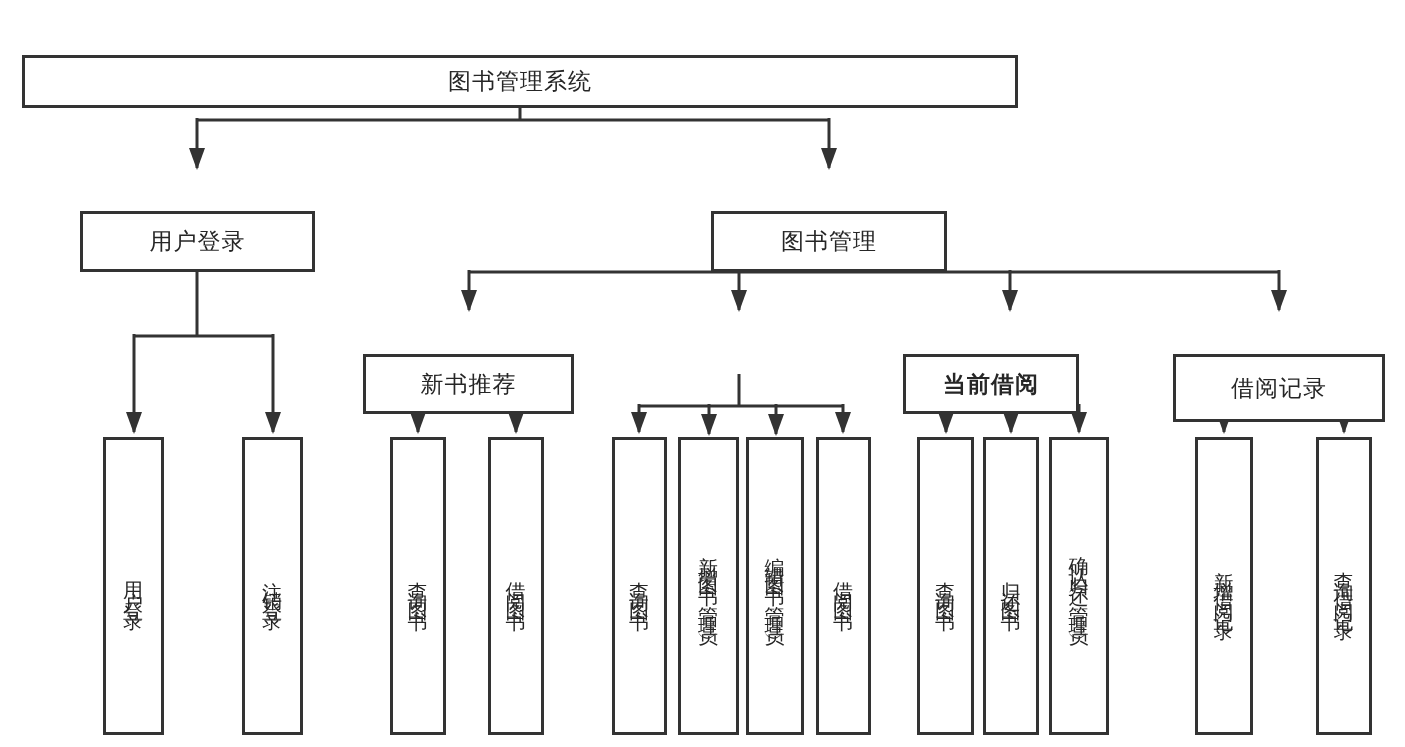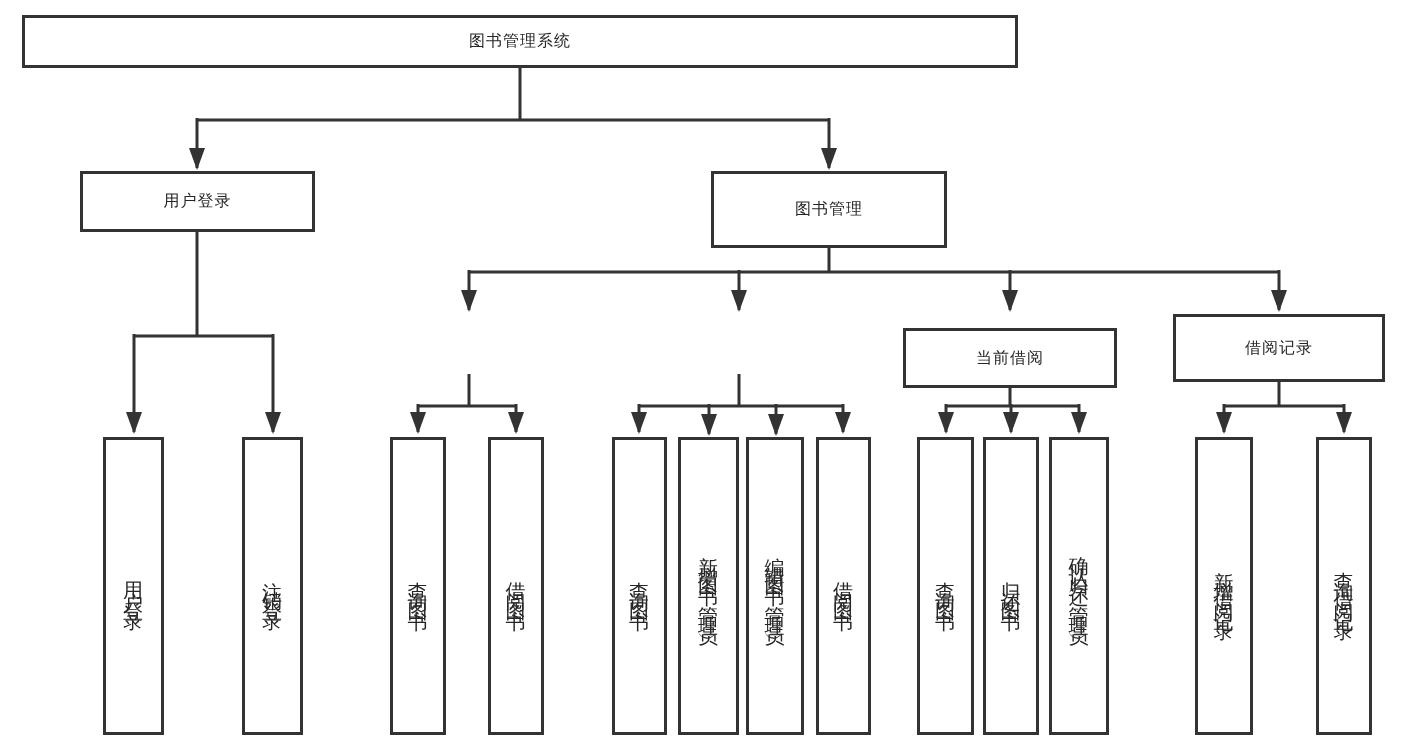--- a/index.html
+++ b/index.html
@@ -14,37 +14,37 @@
 
   .node {
     position:absolute;
     background:#ffffff;
     border:3px solid var(--line, #333333);
     box-sizing:border-box;
     display:flex; align-items:center; justify-content:center;
     color:var(--text, #262626);
     z-index:2;
   }
-  .h-node { font-size:16px; letter-spacing:1px; }
+  .h-node { font-size:23px; letter-spacing:1px;margin-top:40px; }
   .v-node .vlabel {
     writing-mode:vertical-rl;
     text-orientation:mixed;
     font-size:20px;
     letter-spacing:10px;
     line-height:1;
     white-space:nowrap;
   }
 
   
   #n-root    { left:22px;  top:15px;  width:996px; height:53px; }
   #n-login   { left:80px;  top:171px; width:235px; height:61px; }
-  #n-mgmt    { left:711px; top:171px; width:236px; height:77px; }
+  #n-mgmt    { left:711px; top:171px; width:236px; height:61px; }
   #n-newbook { left:363px; top:314px; width:211px; height:60px; }
   #n-borrow  { left:633px; top:314px; width:211px; height:60px; }
-  #n-current { left:903px; top:328px; width:214px; height:60px; }
+  #n-current { left:903px; top:314px; width:176px; height:60px;font-weight:bold; }
   #n-record  { left:1173px;top:314px; width:212px; height:68px; }
 
   
   .v-node { top:437px; height:298px; }
   #v1  { left:103px;  width:61px; }
   #v2  { left:242px;  width:61px; }
   #v3  { left:390px;  width:56px; }
   #v4  { left:488px;  width:56px; }
   #v5  { left:612px;  width:55px; }
   #v6  { left:678px;  width:61px; }
@@ -120,20 +120,23 @@
     <span>图书管理系统</span>
   </div>
 
   <div class="node h-node" id="n-login">
     <span>用户登录</span>
   </div>
   <div class="node h-node" id="n-mgmt">
     <span>图书管理</span>
   </div>
 
+  <div class="node h-node" id="n-newbook">
+    <span>新书推荐</span>
+  </div>
   <div class="node h-node" id="n-current">
     <span>当前借阅</span>
   </div>
   <div class="node h-node" id="n-record">
     <span>借阅记录</span>
   </div>
 
   <div class="node v-node" id="v1">
     <span class="vlabel">用户登录</span>
   </div>

